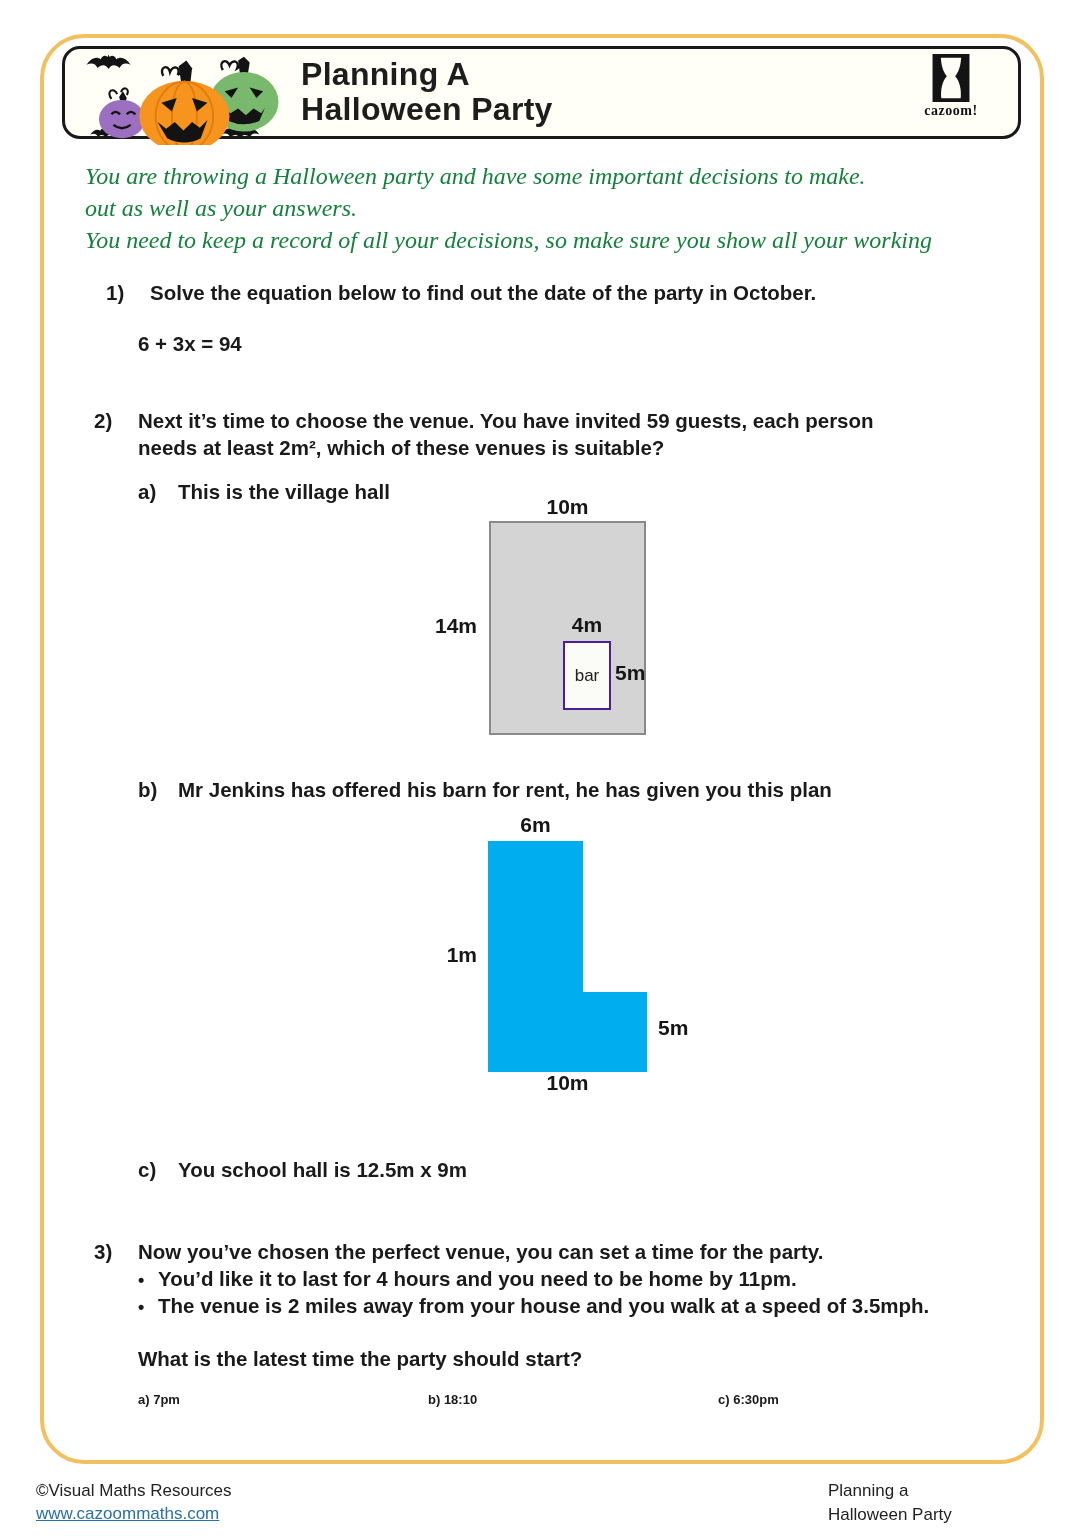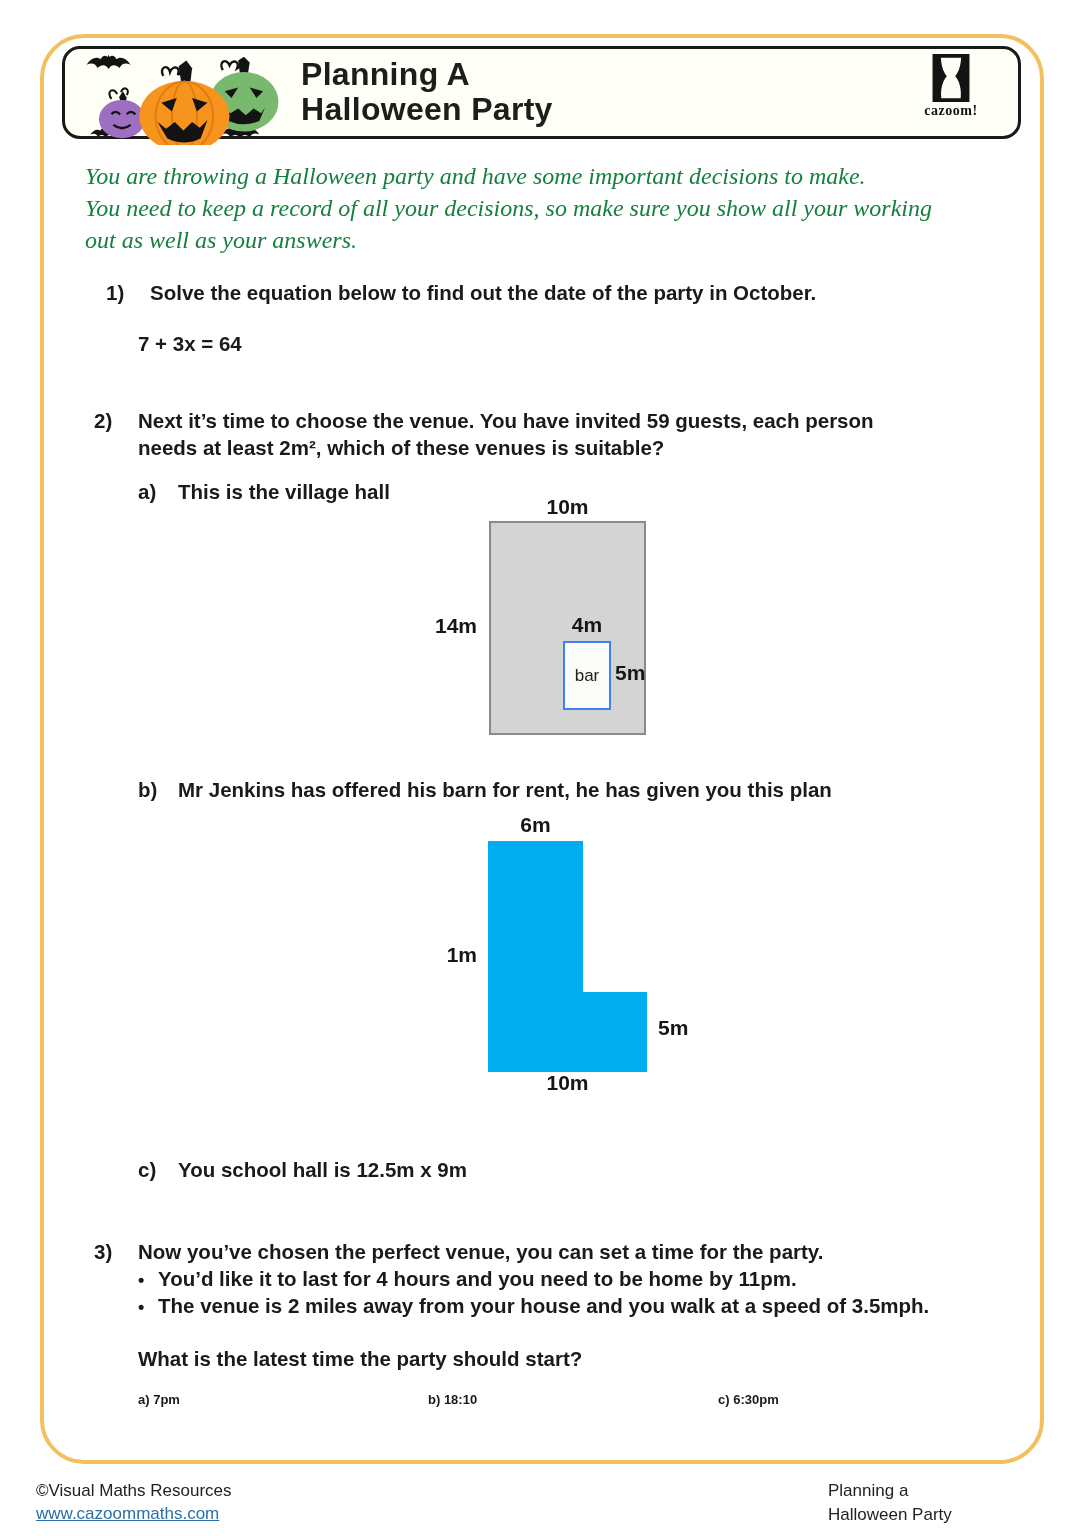--- a/index.html
+++ b/index.html
@@ -22,21 +22,21 @@
   .qnum{display:inline-block;width:44px;}
   .qtext-block{position:absolute;padding-left:44px;font-size:20.5px;font-weight:700;line-height:27px;}
   .qtext-block .qnum{position:absolute;left:0;top:0;width:44px;}
   .sublabel{display:inline-block;width:40px;}
   .dim{position:absolute;font-size:21px;font-weight:700;color:#161616;}
   .center{text-align:center;}
   .right{text-align:right;}
   .vh-rect{position:absolute;left:489px;top:521px;width:157px;height:214px;
         background:#d4d4d4;border:2px solid #8a8a8a;box-sizing:border-box;}
   .vh-bar{position:absolute;left:563px;top:641px;width:48px;height:69px;
-        background:#fbfbf8;border:2px solid #3b82f6;box-sizing:border-box;
+        background:#fbfbf8;border:2px solid #4c1d95;box-sizing:border-box;
         display:flex;align-items:center;justify-content:center;
         font-size:17px;font-weight:400;color:#222;}
   .barn-svg{position:absolute;left:488px;top:841px;}
   .bullet-row{position:absolute;font-size:20.5px;font-weight:700;line-height:27px;}
   .bullet-char{display:inline-block;width:20px;font-size:18px;}
   .answer{position:absolute;top:1392px;font-size:13px;font-weight:700;}
   .footer-left{position:absolute;left:36px;top:1479px;font-size:17px;line-height:23px;color:#222;}
   .footer-url{color:#2b6fa8;text-decoration:underline;cursor:pointer;}
   .footer-right{position:absolute;left:828px;top:1479px;font-size:17px;line-height:24px;color:#222;}
 </style>
@@ -94,28 +94,28 @@
   <div class="logo">
     <svg width="38" height="48" viewBox="0 0 40 52">
       <rect x="0" y="0" width="40" height="52" fill="#131313"></rect>
       <path d="M9,4 h22 c-0.5,8 -2.5,15.5 -6.5,20 c5,5.5 7,14.5 6,24 h-21 c-1,-9.5 1,-18.5 6,-24 C11.5,19.5 9.5,12 9,4 z" fill="#fdfdf6"></path>
     </svg>
     <div class="logo-text">cazoom!</div>
   </div>
 
   <div class="intro">
     <div>You are throwing a Halloween party and have some important decisions to make.</div>
+    <div>out as well as your answers.</div>
     <div>You need to keep a record of all your decisions, so make sure you show all your working</div>
-    <div>out as well as your answers.</div>
   </div>
 
   <div class="qrow" style="left:106px;top:279px;">
     <span class="qnum">1)</span><span>Solve the equation below to find out the date of the party in October.</span>
   </div>
-  <div class="qrow" style="left:138px;top:330px;">7 + 3x = 64</div>
+  <div class="qrow" style="left:138px;top:330px;">6 + 3x = 94</div>
 
   <div class="qtext-block" style="left:94px;top:407px;width:840px;">
     <span class="qnum">2)</span>
     <div>Next it’s time to choose the venue. You have invited 59 guests, each person</div>
     <div>needs at least 2m², which of these venues is suitable?</div>
   </div>
 
   <div class="qrow" style="left:138px;top:478px;">
     <span class="sublabel">a)</span><span>This is the village hall</span>
   </div>

